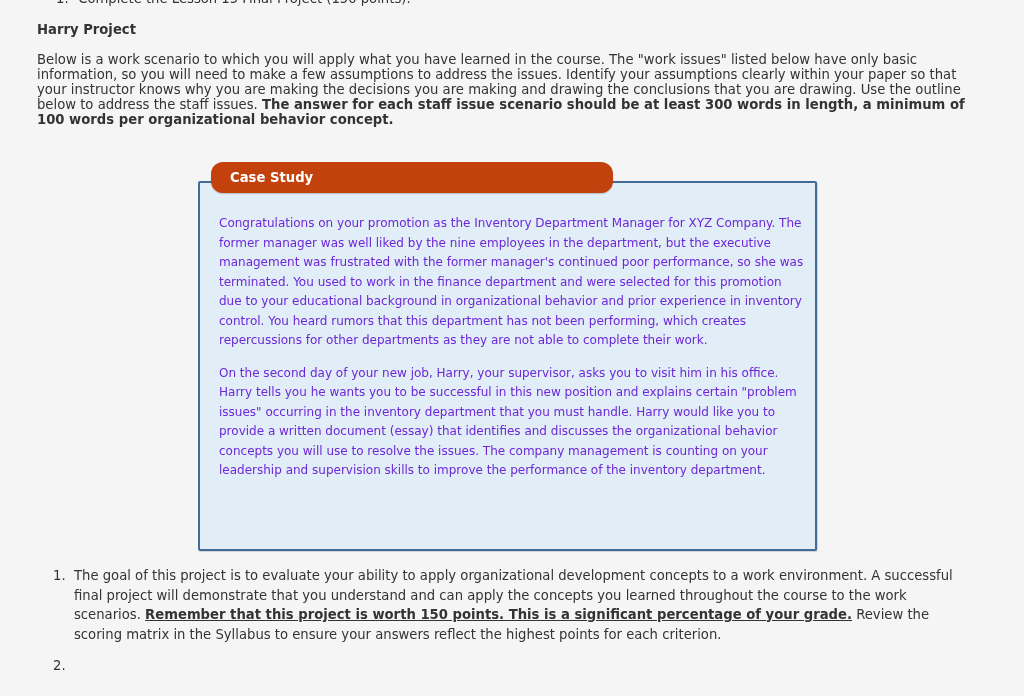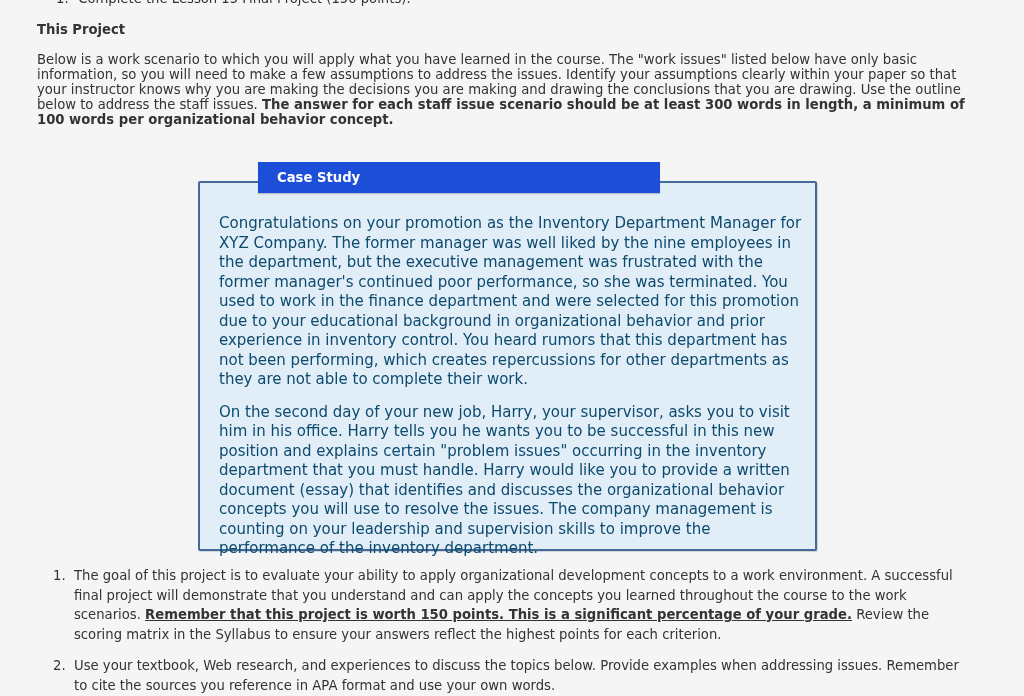--- a/index.html
+++ b/index.html
@@ -55,42 +55,41 @@
       border: 2px solid #426b99;
       border-radius: 2px;
       box-shadow: 1px 1px 1px rgba(0,0,0,0.15);
     }
     .case-tab {
       position: absolute;
       left: 211px;
       top: 162px;
       width: 402px;
       height: 31px;
-      background: #1d4ed8;
-      border-radius: 0;
+      background: #c2410c;
+      border-radius: 12px;
       box-shadow: 0 1px 1px rgba(0,0,0,0.2);
-      margin-left: 47px;
     }
     .case-tab-label {
       position: absolute;
       left: 19px;
       top: 6px;
       font-size: 13.2px;
       font-weight: bold;
       color: #ffffff;
       line-height: 19px;
     }
     .case-body {
       position: absolute;
       left: 219px;
       top: 214px;
       width: 585px;
-      font-size: 15px;
+      font-size: 12px;
       line-height: 19.5px;
-      color: #0c4a6e;
+      color: #6d28d9;
     }
     .case-body p { margin: 0 0 13px 0; }
 
     .steps {
       position: absolute;
       left: 37px;
       top: 566px;
       width: 935px;
       margin: 0;
       padding: 0;
@@ -111,35 +110,34 @@
     .steps b { font-weight: bold; text-decoration: underline; }
   </style>
 </head>
 <body>
 
 <div class="cutoff-line">
   <span class="num">1.</span>
   <span>Complete the Lesson 15 Final Project (150 points).</span>
 </div>
 
-<h3 class="section-title">This Project</h3>
+<h3 class="section-title">Harry Project</h3>
 
 <p class="intro"><span>Below is a work scenario to which you will apply what you have learned in the course. The "work issues" listed below have only basic information, so you will need to make a few assumptions to address the issues. Identify your assumptions clearly within your paper so that your instructor knows why you are making the decisions you are making and drawing the conclusions that you are drawing. Use the outline below to address the staff issues. </span><b>The answer for each staff issue scenario should be at least 300 words in length, a minimum of 100 words per organizational behavior concept.</b></p>
 
 <div class="case-box"></div>
 <div class="case-tab">
   <span class="case-tab-label">Case Study</span>
 </div>
 <div class="case-body">
   <p>Congratulations on your promotion as the Inventory Department Manager for XYZ Company. The former manager was well liked by the nine employees in the department, but the executive management was frustrated with the former manager's continued poor performance, so she was terminated. You used to work in the finance department and were selected for this promotion due to your educational background in organizational behavior and prior experience in inventory control. You heard rumors that this department has not been performing, which creates repercussions for other departments as they are not able to complete their work.</p>
   <p>On the second day of your new job, Harry, your supervisor, asks you to visit him in his office. Harry tells you he wants you to be successful in this new position and explains certain "problem issues" occurring in the inventory department that you must handle. Harry would like you to provide a written document (essay) that identifies and discusses the organizational behavior concepts you will use to resolve the issues. The company management is counting on your leadership and supervision skills to improve the performance of the inventory department.</p>
 </div>
 
 <ol class="steps">
   <li>
     <span class="num">1.</span>
     <span>The goal of this project is to evaluate your ability to apply organizational development concepts to a work environment. A successful final project will demonstrate that you understand and can apply the concepts you learned throughout the course to the work scenarios. </span><b>Remember that this project is worth 150 points. This is a significant percentage of your grade.</b><span> Review the scoring matrix in the Syllabus to ensure your answers reflect the highest points for each criterion.</span>
   </li>
   <li>
     <span class="num">2.</span>
-    <span>Use your textbook, Web research, and experiences to discuss the topics below. Provide examples when addressing issues. Remember to cite the sources you reference in APA format and use your own words.</span>
   </li>
 </ol>
 
 </body></html>

